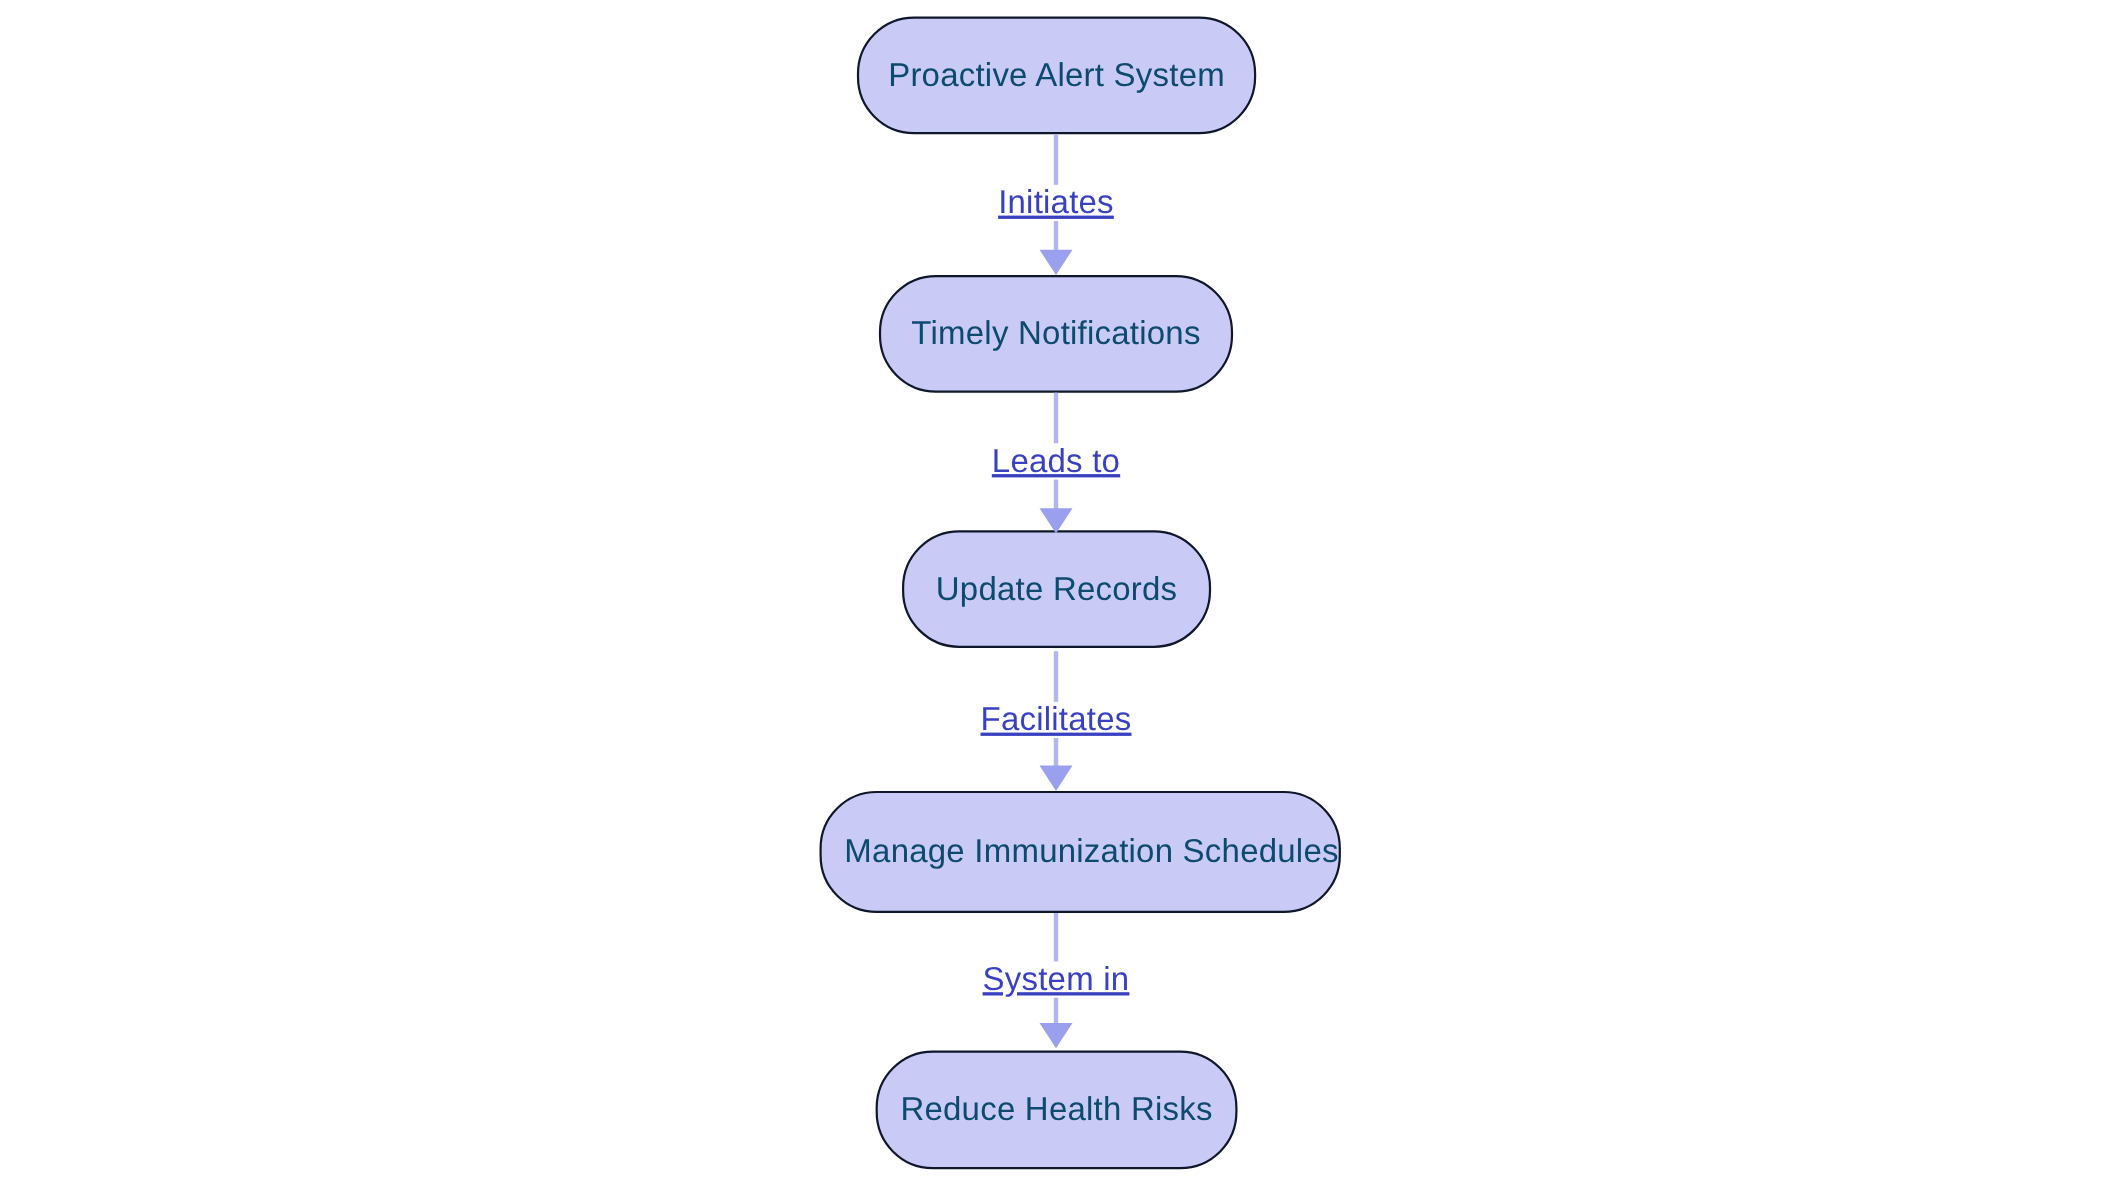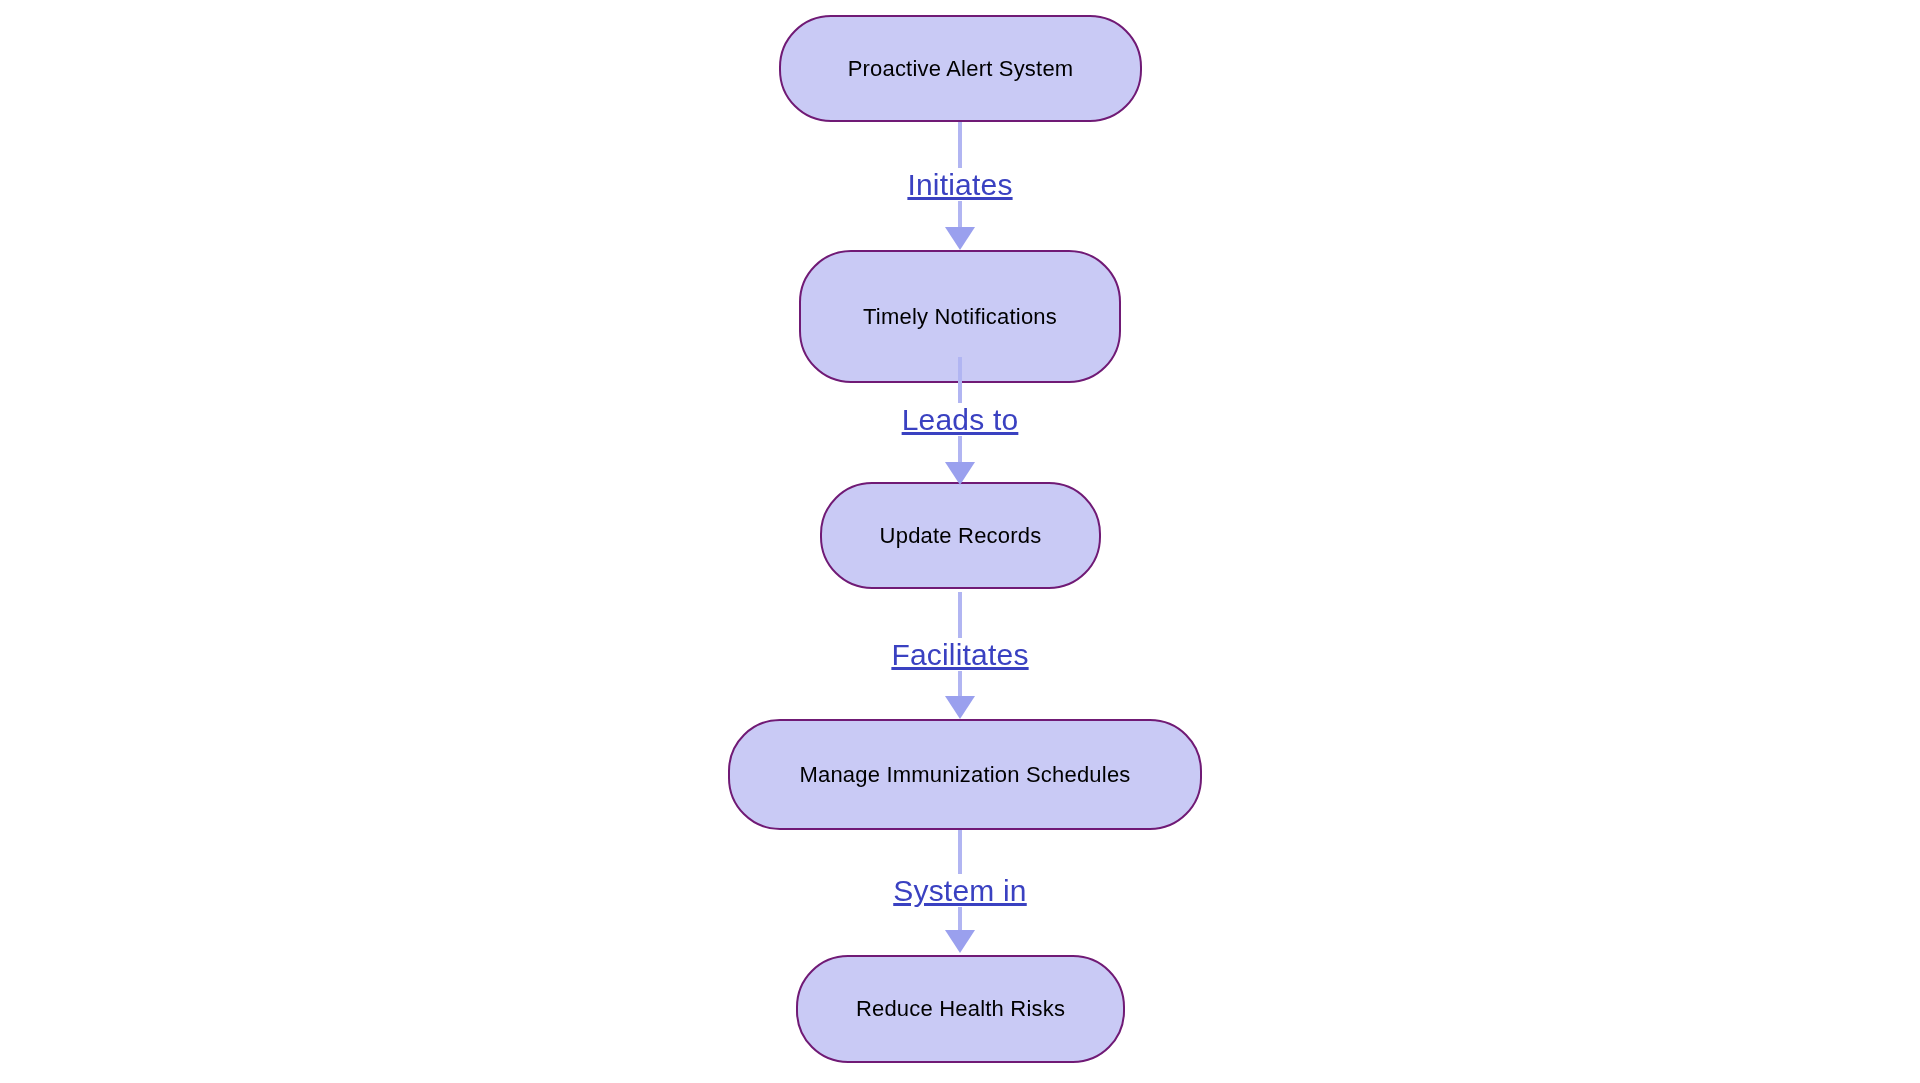--- a/index.html
+++ b/index.html
@@ -15,31 +15,31 @@
     background: #ffffff;
     overflow: hidden;
   }
   .node {
     position: absolute;
     box-sizing: border-box;
     display: flex;
     align-items: center;
     justify-content: center;
     background: #c9caf5;
-    border: 2px solid #701a75;
+    border: 2px solid #0f172a;
     border-radius: 52px;
-    color: #000000;
-    font-size: 22px;
+    color: #0c4a6e;
+    font-size: 30px;
     letter-spacing: 0.2px;
     white-space: nowrap;
   }
   .n1 { left: 779px; top: 15px;  width: 363px; height: 107px; }
-  .n2 { left: 799px; top: 250px; width: 322px; height: 133px; }
+  .n2 { left: 799px; top: 250px; width: 322px; height: 107px; }
   .n3 { left: 820px; top: 482px; width: 281px; height: 107px; }
-  .n4 { left: 728px; top: 719px; width: 474px; height: 111px; }
+  .n4 { left: 745px; top: 719px; width: 474px; height: 111px; justify-content: flex-end; }
   .n5 { left: 796px; top: 955px; width: 329px; height: 108px; }
 
   .edge-line {
     position: absolute;
     left: 958px;
     width: 4px;
     background: #b1b5f2;
   }
   .l1 { top: 122px; height: 109px; }
   .l2 { top: 357px; height: 107px; }

